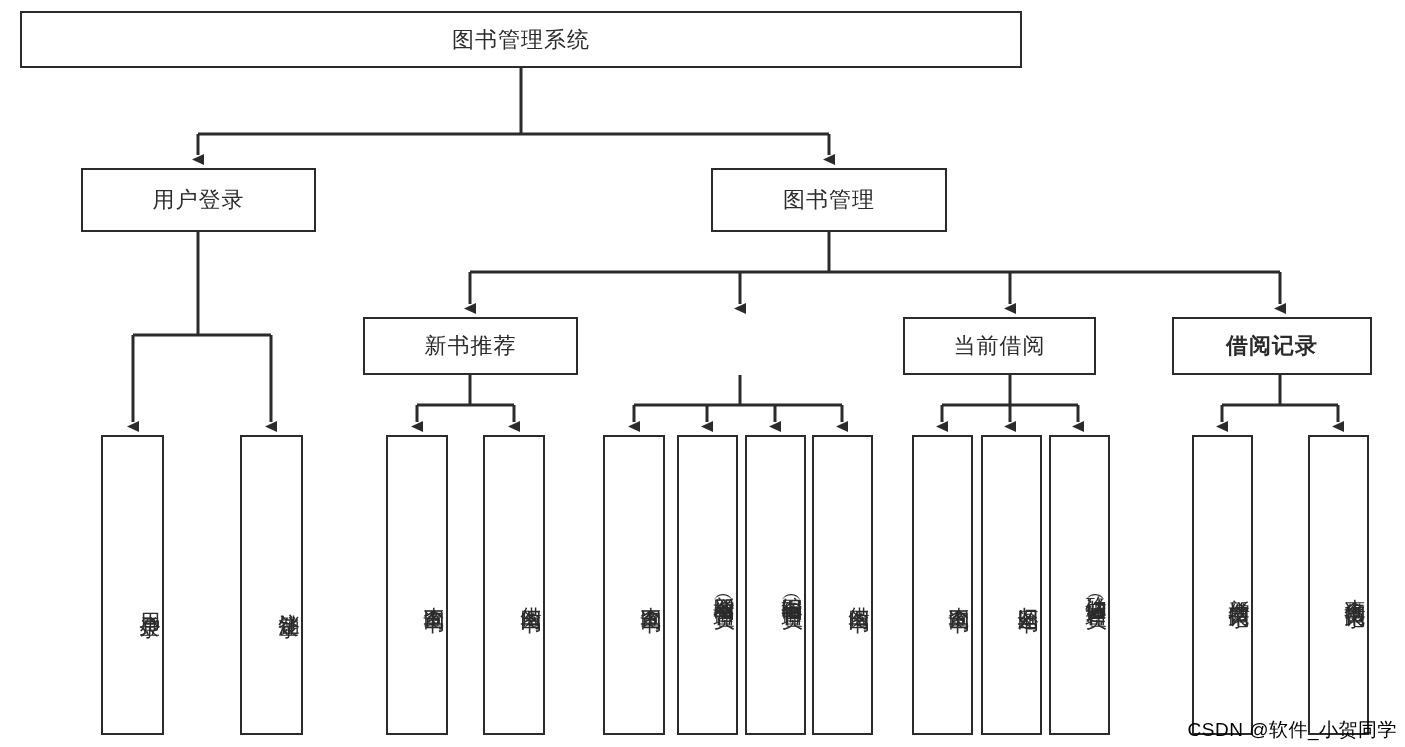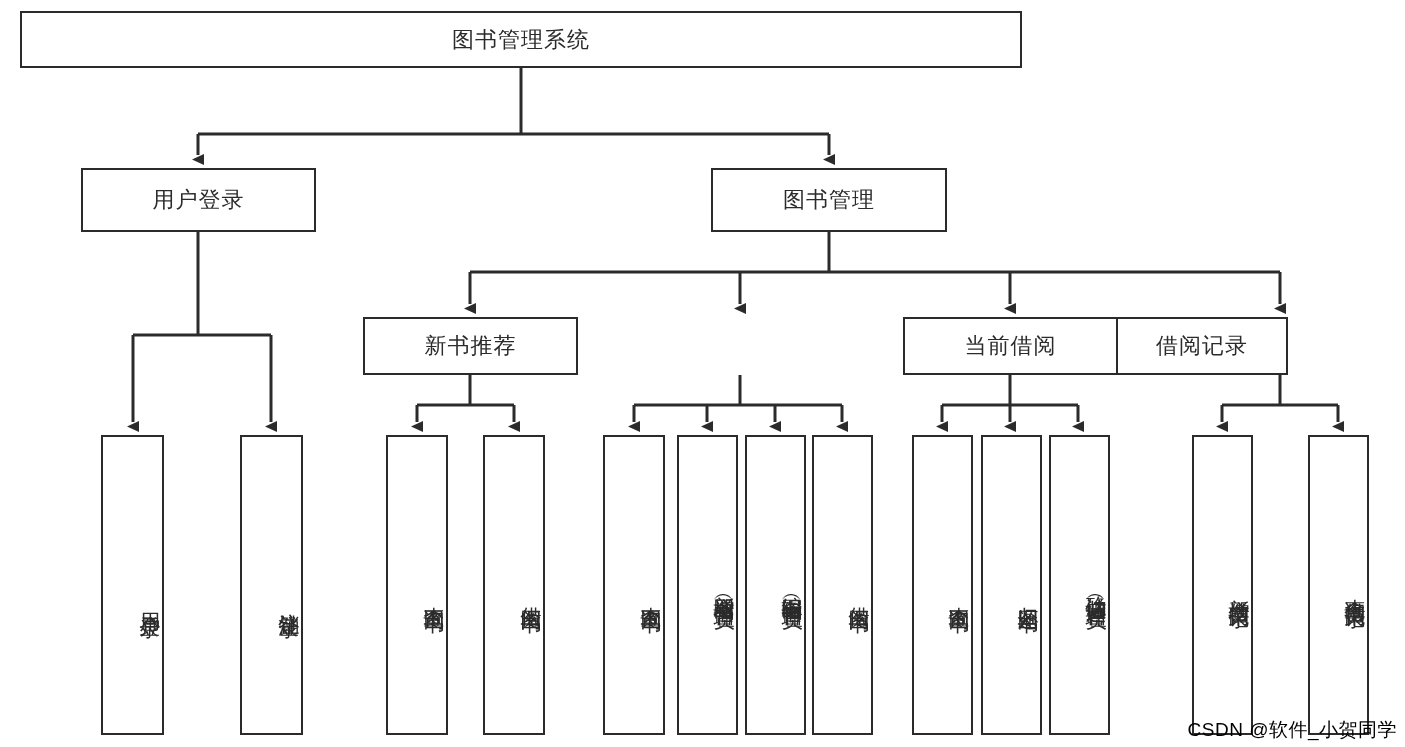--- a/index.html
+++ b/index.html
@@ -134,25 +134,25 @@
 
   <div class="node horizontal" style="left:363px; top:317px; width:215px; height:58px;">
     <span class="node-label">新书推荐</span>
   </div>
 
   <div class="node horizontal" style="left:711px; top:168px; width:236px; height:64px;">
     <span class="node-label">图书管理</span>
   </div>
 
 
-  <div class="node horizontal" style="left:903px; top:317px; width:215px; height:58px;">
+  <div class="node horizontal" style="left:903px; top:317px; width:193px; height:58px;">
     <span class="node-label">当前借阅</span>
   </div>
 
-  <div class="node horizontal" style="left:1116px; top:317px; width:172px; height:58px;">
+  <div class="node horizontal" style="left:1172px; top:317px; width:200px; height:58px;font-weight:bold;">
     <span class="node-label">借阅记录</span>
   </div>
 
   <div class="node vertical pad-lg" style="left:101px; top:435px; width:63px; height:300px;">
     <span class="node-label">用户登录</span>
   </div>
 
   <div class="node vertical pad-lg" style="left:240px; top:435px; width:63px; height:300px;">
     <span class="node-label">注销登录</span>
   </div>

